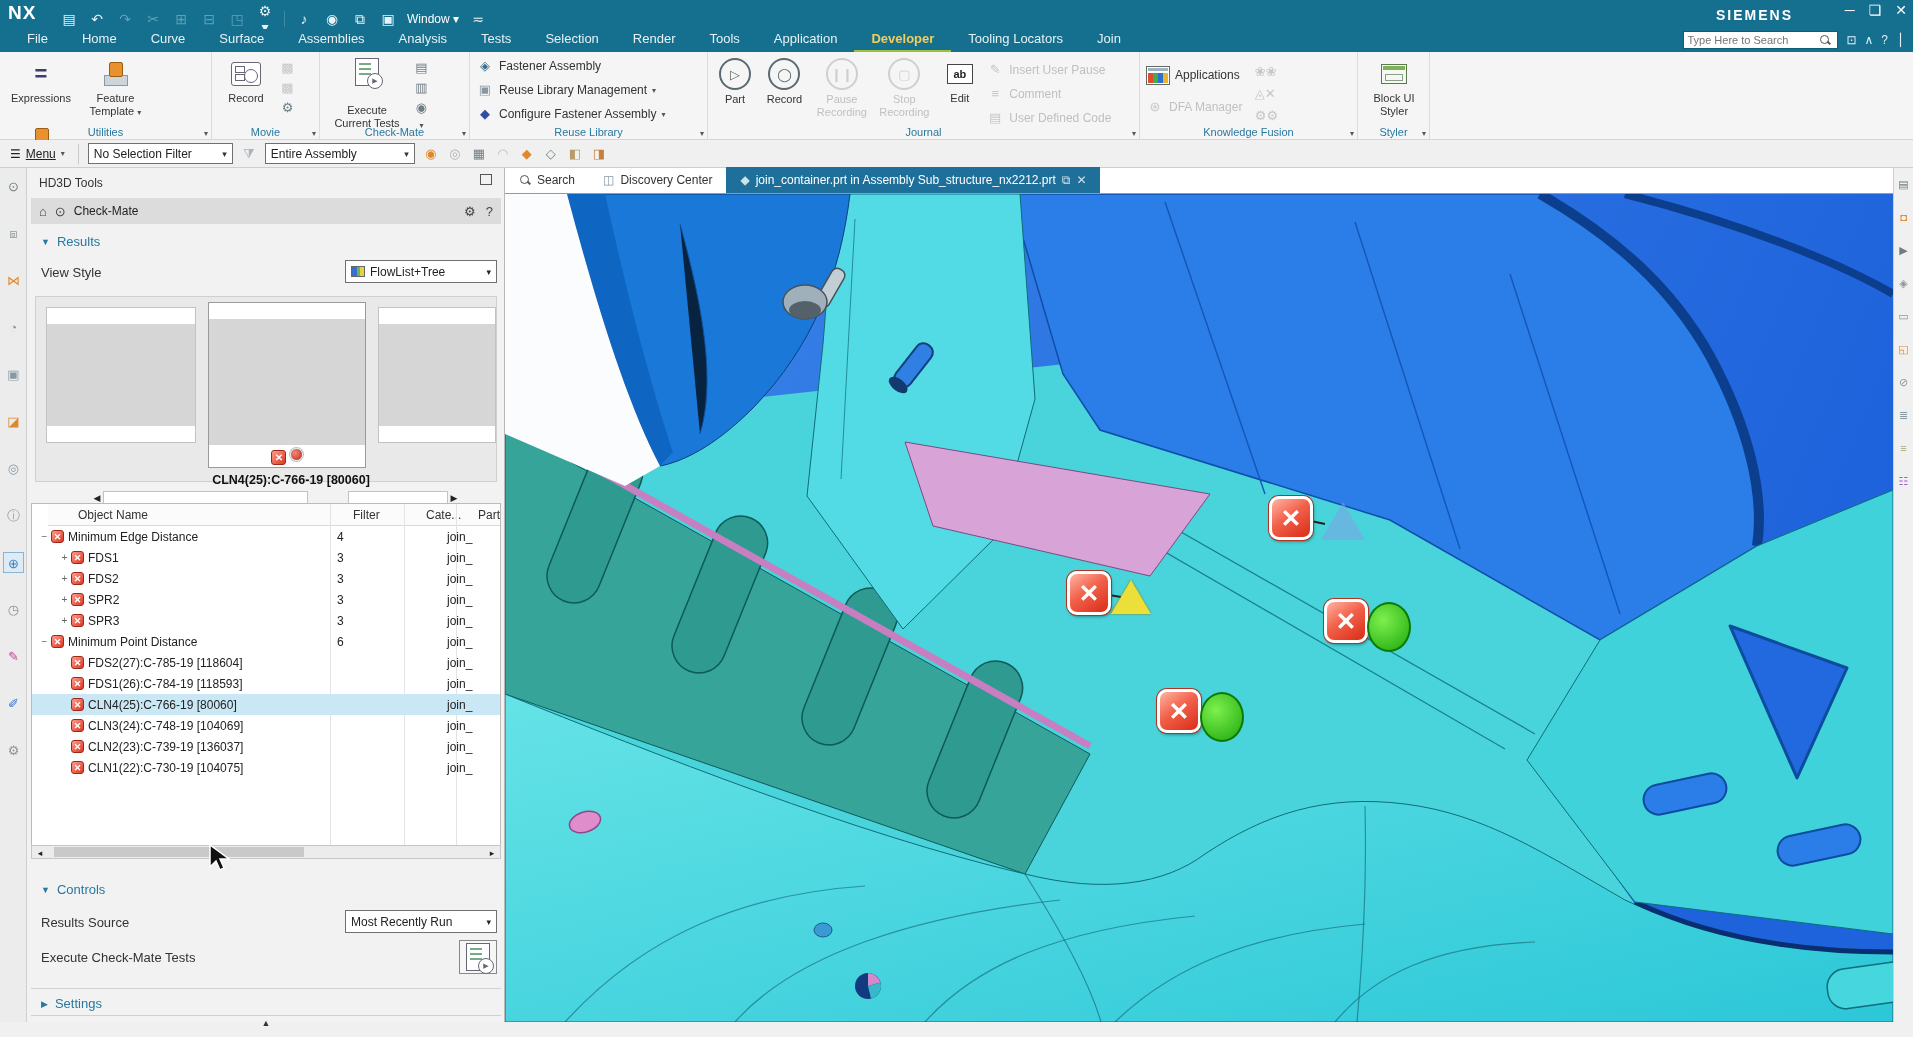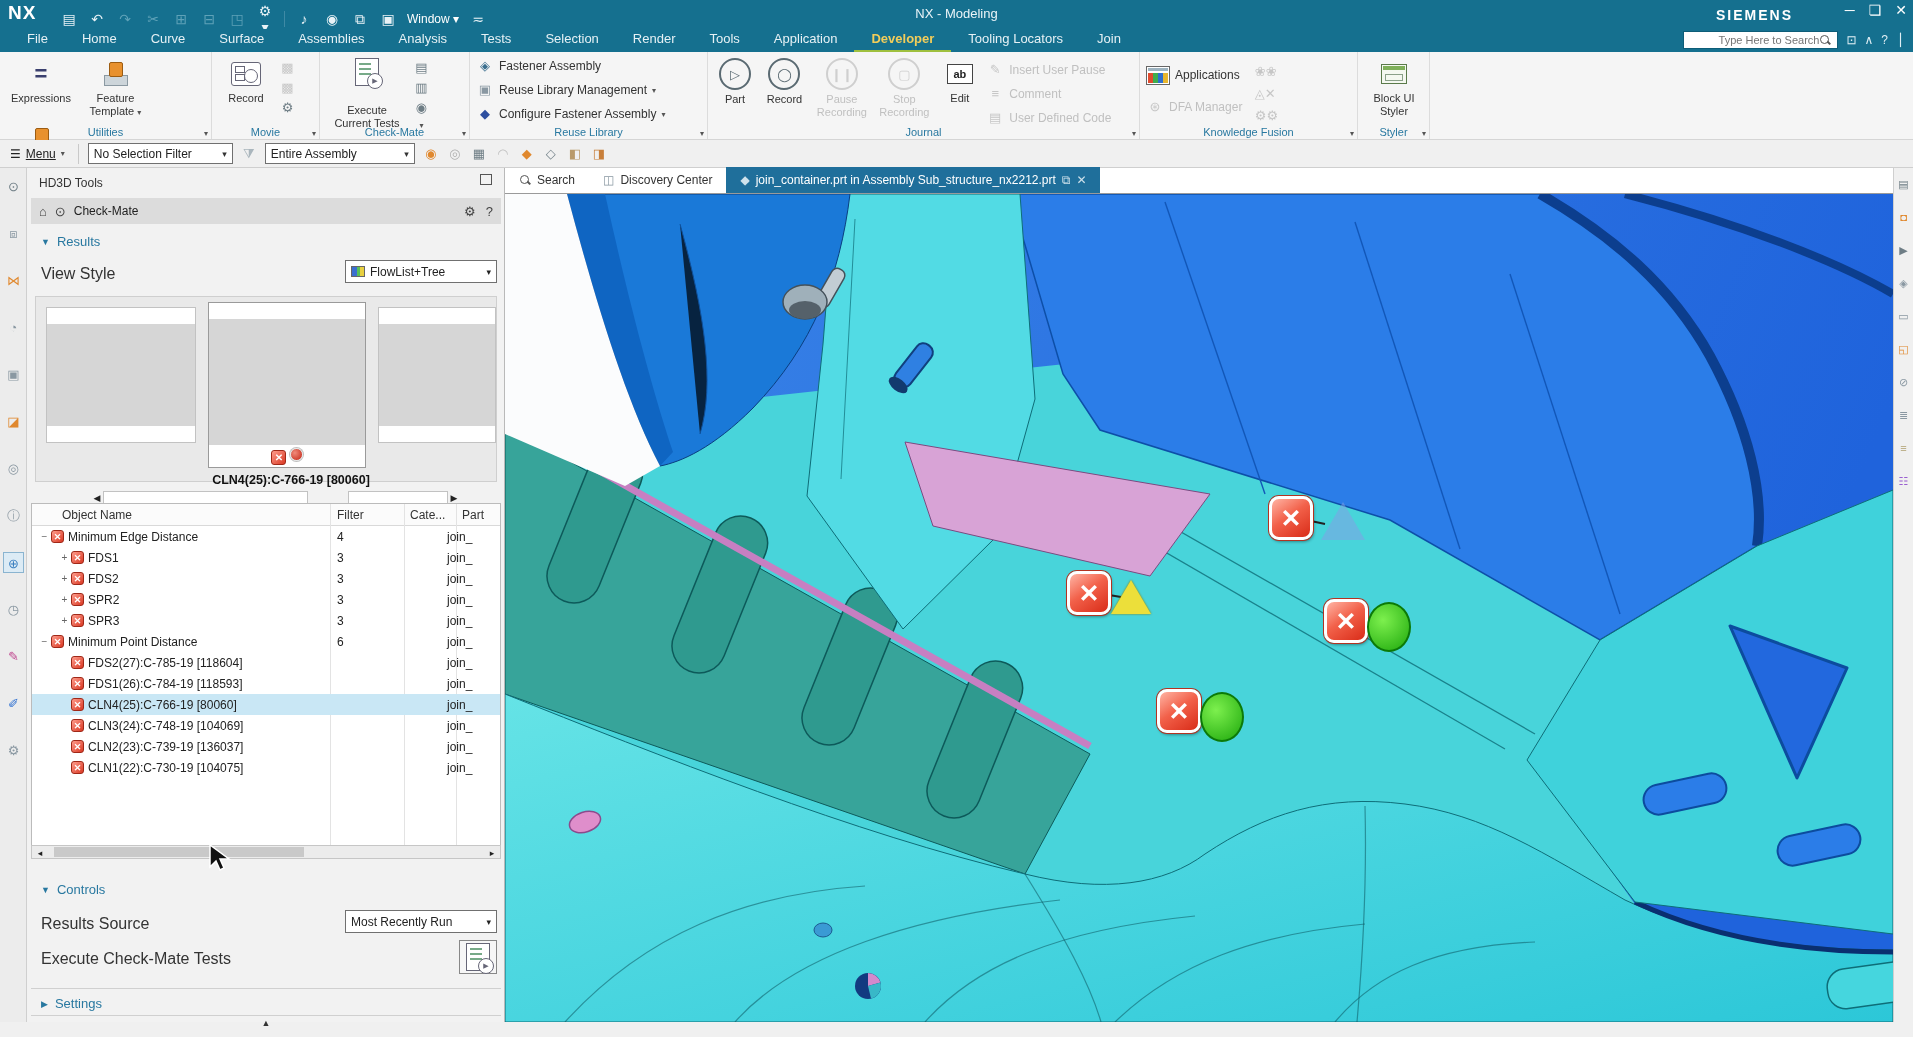--- a/index.html
+++ b/index.html
@@ -19,21 +19,21 @@
   .brand { right:120px; top:7px; font-size:14px; font-weight:bold; letter-spacing:2px; color:#fff; }
   .winctl { right:6px; top:2px; display:flex; gap:14px; font-size:14px; color:#fff; }
 
   
   .menurow { left:0; top:29px; width:1913px; height:23px; background:#15708f; display:flex; align-items:center; }
   #menu-tabs { display:flex; margin-left:10px; }
   .mtab { color:#e6f1f5; font-size:13px; padding:2px 17px 4px 17px; cursor:default; }
   .mtab.active { color:#f2cd5a; border-bottom:2px solid #9fc03e; font-weight:bold; }
   .searchwrap { position:absolute; right:8px; top:2px; display:flex; align-items:center; gap:8px; }
   .searchbox { width:155px; height:18px; background:#fff; border:1px solid #0e5d78; display:flex; align-items:center; padding:0 3px; }
-  .searchbox input { border:none; outline:none; width:132px; font-size:11px; color:#777; font-family:"Liberation Sans",sans-serif; background:transparent;text-align:right;}
+  .searchbox input { border:none; outline:none; width:132px; font-size:11px; color:#777; font-family:"Liberation Sans",sans-serif; background:transparent;}
   .mag { position:relative; width:12px; height:12px; display:inline-block; }
   .mag::before { content:""; position:absolute; left:1px; top:1px; width:7px; height:7px; border:1.5px solid #555; border-radius:50%; }
   .mag::after { content:""; position:absolute; left:8px; top:8px; width:4px; height:1.5px; background:#555; transform:rotate(45deg); }
   .mini-top-ic { color:#dfeef4; font-size:12px; }
 
   
   .ribbon { left:0; top:52px; width:1913px; height:88px; background:#f5f5f5; border-bottom:1px solid #d5d5d5; display:flex; }
   .rgroup { position:relative; height:100%; border-right:1px solid #dcdcdc; padding:4px 6px 16px 6px; }
   .rgroup-label { position:absolute; bottom:1px; left:0; width:100%; text-align:center; font-size:11px; color:#2878a0; }
   .rgroup-label .dd { position:absolute; right:3px; bottom:0; color:#555; font-size:8px; }
@@ -89,37 +89,37 @@
   
   .panel { left:27px; top:168px; width:478px; height:854px; background:#f2f2f2; border-right:1px solid #b9b9b9; font-size:12px; color:#222; }
   .p-title { left:12px; top:8px; font-size:12px; color:#333; }
   .p-title-ic { right:12px; top:6px; width:12px; height:11px; border:1.5px solid #555; }
   .p-hdr { left:4px; top:30px; width:470px; height:26px; background:#dcdcdc; display:flex; align-items:center; gap:8px; padding:0 8px; }
   .p-hdr .hic { font-size:13px; color:#444; }
   .p-hdr .htxt { font-size:12px; color:#222; }
   .p-hdr .right { margin-left:auto; display:flex; gap:10px; }
   .sect { color:#2878a0; font-size:13px; display:flex; align-items:center; gap:7px; }
   .sect .tri { font-size:9px; }
-  .p-label { color:#333; font-size:16px; }
+  .p-label { color:#333; font-size:13px; }
   .p-combo { height:23px; background:#fff; border:1px solid #707070; display:flex; align-items:center; font-size:12px; padding:0 5px; justify-content:space-between; }
   .p-combo .dd { font-size:9px; }
   .vs-ic { width:14px; height:11px; margin-right:5px; background:linear-gradient(90deg,#3a6fd0 0 40%,#58c058 40% 70%,#e8d040 70% 100%); border:1px solid #666; }
 
   .carousel { left:8px; top:128px; width:462px; height:186px; background:#e9e9e9; border:1px solid #cfcfcf; }
   .card { position:absolute; background:#fff; border:1px solid #c2c2c2; }
   .card .body { position:absolute; left:0; right:0; background:#d6d6d6; }
   .caroucap { left:0; top:176px; width:340px; text-align:center; font-weight:bold; font-size:12.5px; color:#111; }
   .rx { display:inline-block; width:15px; height:15px; border-radius:3px; border:1px solid #a02818; background:linear-gradient(135deg,#ff9d8d, #d93823); color:#fff; font-size:10px; font-weight:bold; text-align:center; line-height:14px; }
   .reddot { display:inline-block; width:13px; height:13px; border-radius:50%; background:radial-gradient(circle at 35% 35%, #f08a7a, #c32414); border:1.5px solid #e0e0e0; box-shadow:0 0 0 1px #c0c0c0;}
   .scrollrow { position:absolute; display:flex; align-items:center; }
   .scr-arrow { font-size:9px; color:#222; width:12px; text-align:center;}
   .scr-track { height:13px; background:#fff; border:1px solid #c2c2c2; }
 
   .ttable { left:4px; top:335px; width:470px; height:356px; background:#fff; border:1px solid #bbb; overflow:hidden; }
-  .thead { position:absolute; left:0; top:0; width:100%; height:22px; border-bottom:1px solid #d9d9d9; background:#fbfbfb; }
+  .thead { position:absolute; left:16px; top:0; width:100%; height:22px; border-bottom:1px solid #d9d9d9; background:#fbfbfb; }
   .thead span { position:absolute; top:4px; font-size:12px; color:#333; }
   .colline { position:absolute; top:0; width:1px; height:100%; background:#e3e3e3; }
   #tree-rows { position:absolute; left:0; top:22px; width:100%; }
   .trow { position:relative; height:21px; display:flex; align-items:center; font-size:12px; color:#222; }
   .trow.sel { background:#c9e7f5; }
   .trow .exp { width:9px; font-size:10px; color:#666; text-align:center; }
   .trow .rx { width:13px; height:13px; line-height:12px; font-size:9px; margin:0 4px 0 2px; }
   .trow .cnt { position:absolute; left:305px; }
   .trow .prt { position:absolute; left:415px; }
   .hscroll { left:4px; top:677px; width:470px; height:14px; background:#ececec; border:1px solid #c6c6c6; }
@@ -149,21 +149,20 @@
   .statusbar { left:0; top:1022px; width:1913px; height:15px; background:#fafafa; border-top:1px solid #b5b5b5; font-size:12px; font-weight:bold; color:#111; padding-left:2px; }
 
   .cursor-svg { pointer-events:none; }
 </style>
 </head>
 <body>
 
 <div class="screen">
 
   <div class="abs titlebar">
-    <div class="abs tb-title">NX - Modeling</div>
     <div class="abs nx-logo">NX</div>
     <div class="abs qat">
       <span class="qi">▤</span>
       <span class="qi">↶</span>
       <span class="qi dim">↷</span>
       <span class="qi dim">✂</span>
       <span class="qi dim">⊞</span>
       <span class="qi dim">⊟</span>
       <span class="qi dim">◳</span>
       <span class="qi">⚙ ▾</span>

